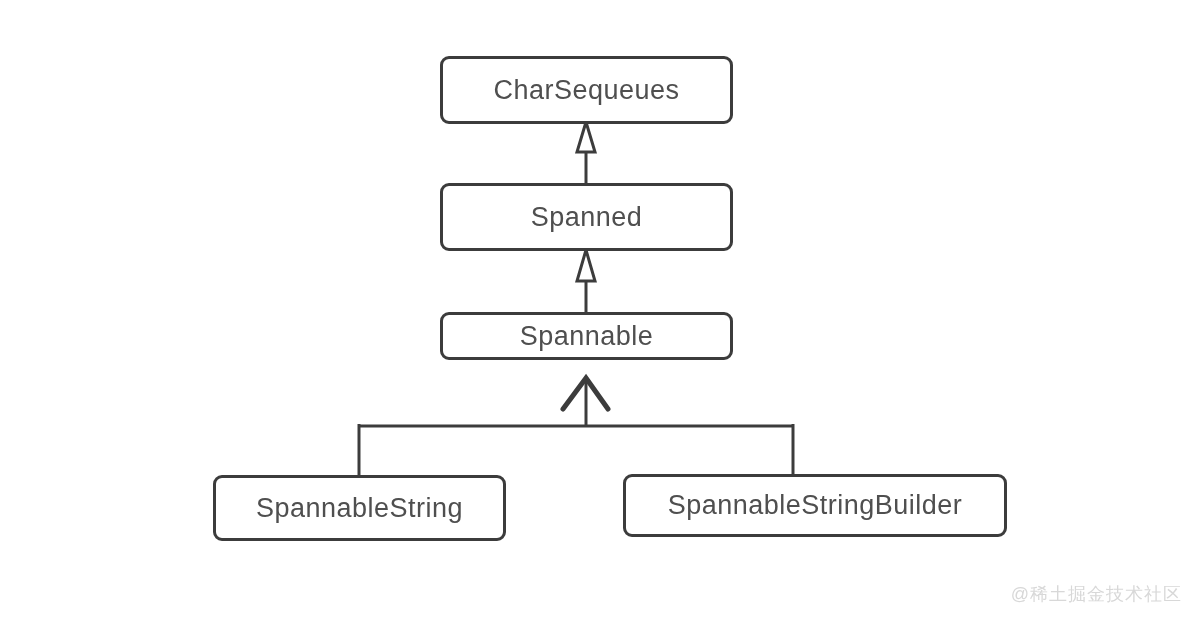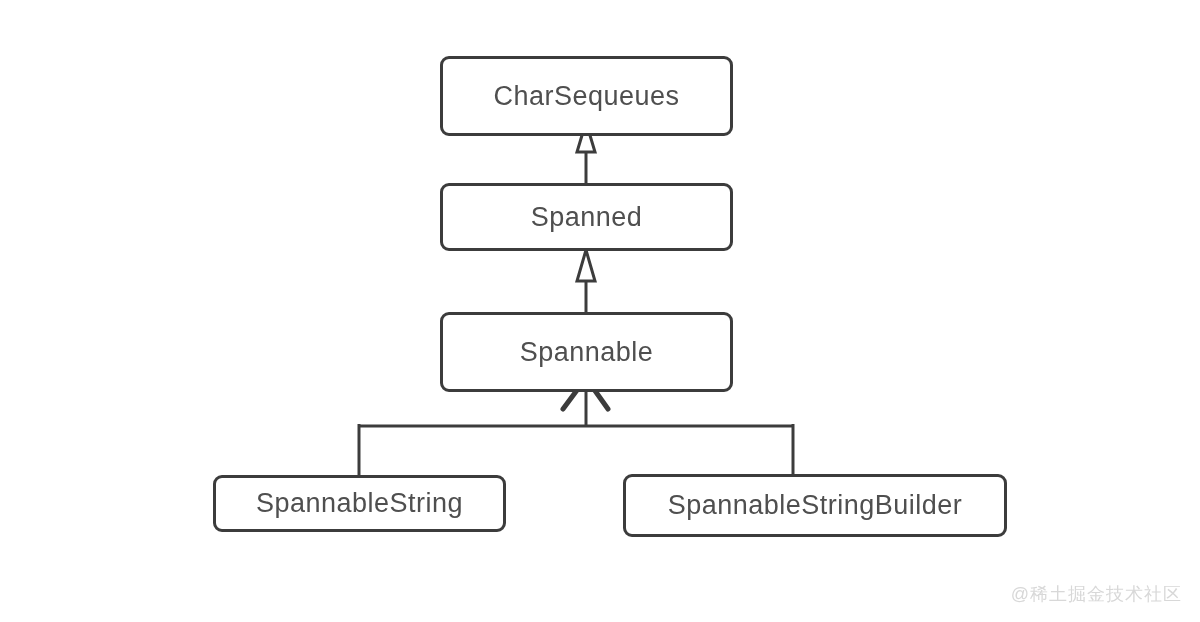--- a/index.html
+++ b/index.html
@@ -28,24 +28,24 @@
     border: 3px solid #3c3c3c;
     border-radius: 9px;
     background: #ffffff;
     display: flex;
     align-items: center;
     justify-content: center;
     font-size: 27px;
     color: #4f4f4f;
     letter-spacing: 0.5px;
   }
-  .node-charsequeues        { left: 440px; top: 56px;  width: 293px; height: 80px; }
+  .node-charsequeues        { left: 440px; top: 56px;  width: 293px; height: 68px; }
   .node-spanned             { left: 440px; top: 183px; width: 293px; height: 68px; }
-  .node-spannable           { left: 440px; top: 312px; width: 293px; height: 80px; align-items: center; }
-  .node-spannablestring     { left: 213px; top: 475px; width: 293px; height: 57px; }
+  .node-spannable           { left: 440px; top: 312px; width: 293px; height: 48px; align-items: center; }
+  .node-spannablestring     { left: 213px; top: 475px; width: 293px; height: 66px; }
   .node-spannablestringbuilder { left: 623px; top: 474px; width: 384px; height: 63px; }
   .watermark {
     position: absolute;
     right: 18px;
     bottom: 16px;
     font-size: 18px;
     color: #d8d8d8;
     letter-spacing: 1px;
     user-select: none;
     margin-top: 24px;

